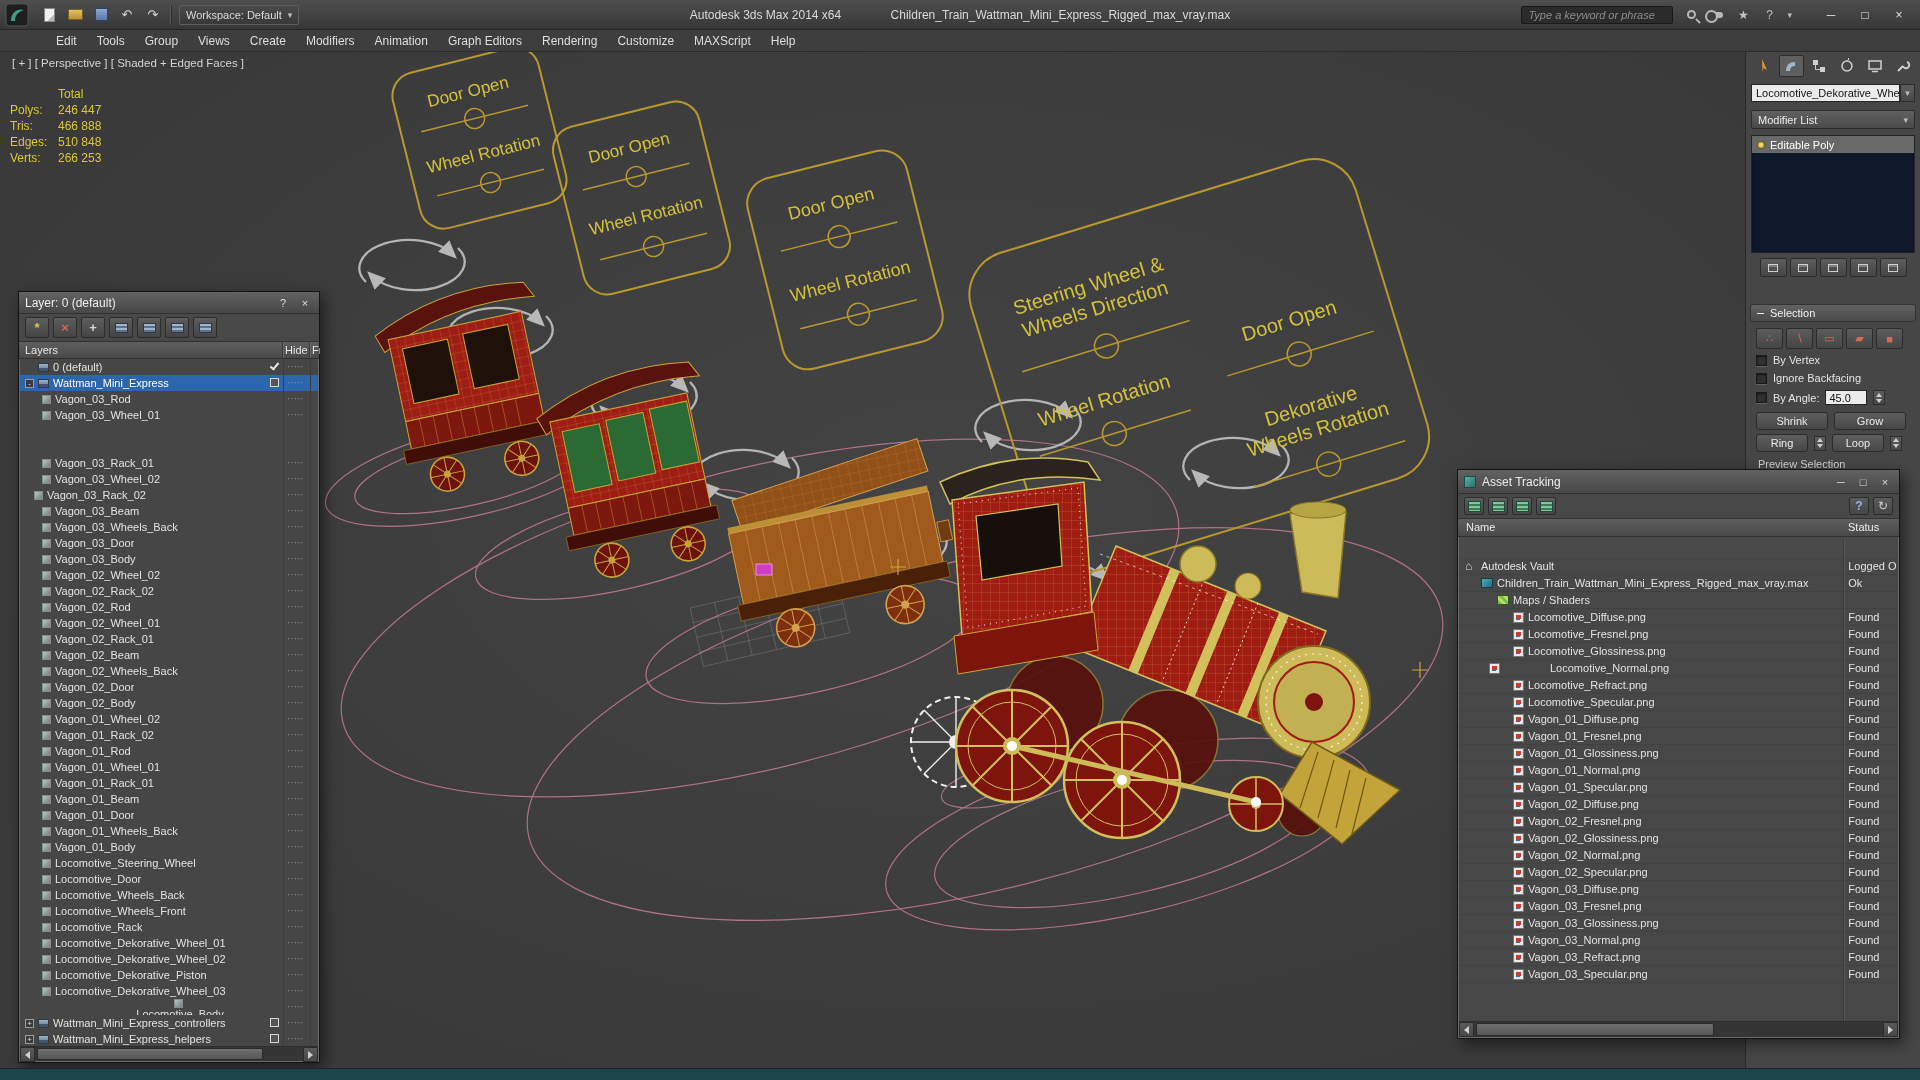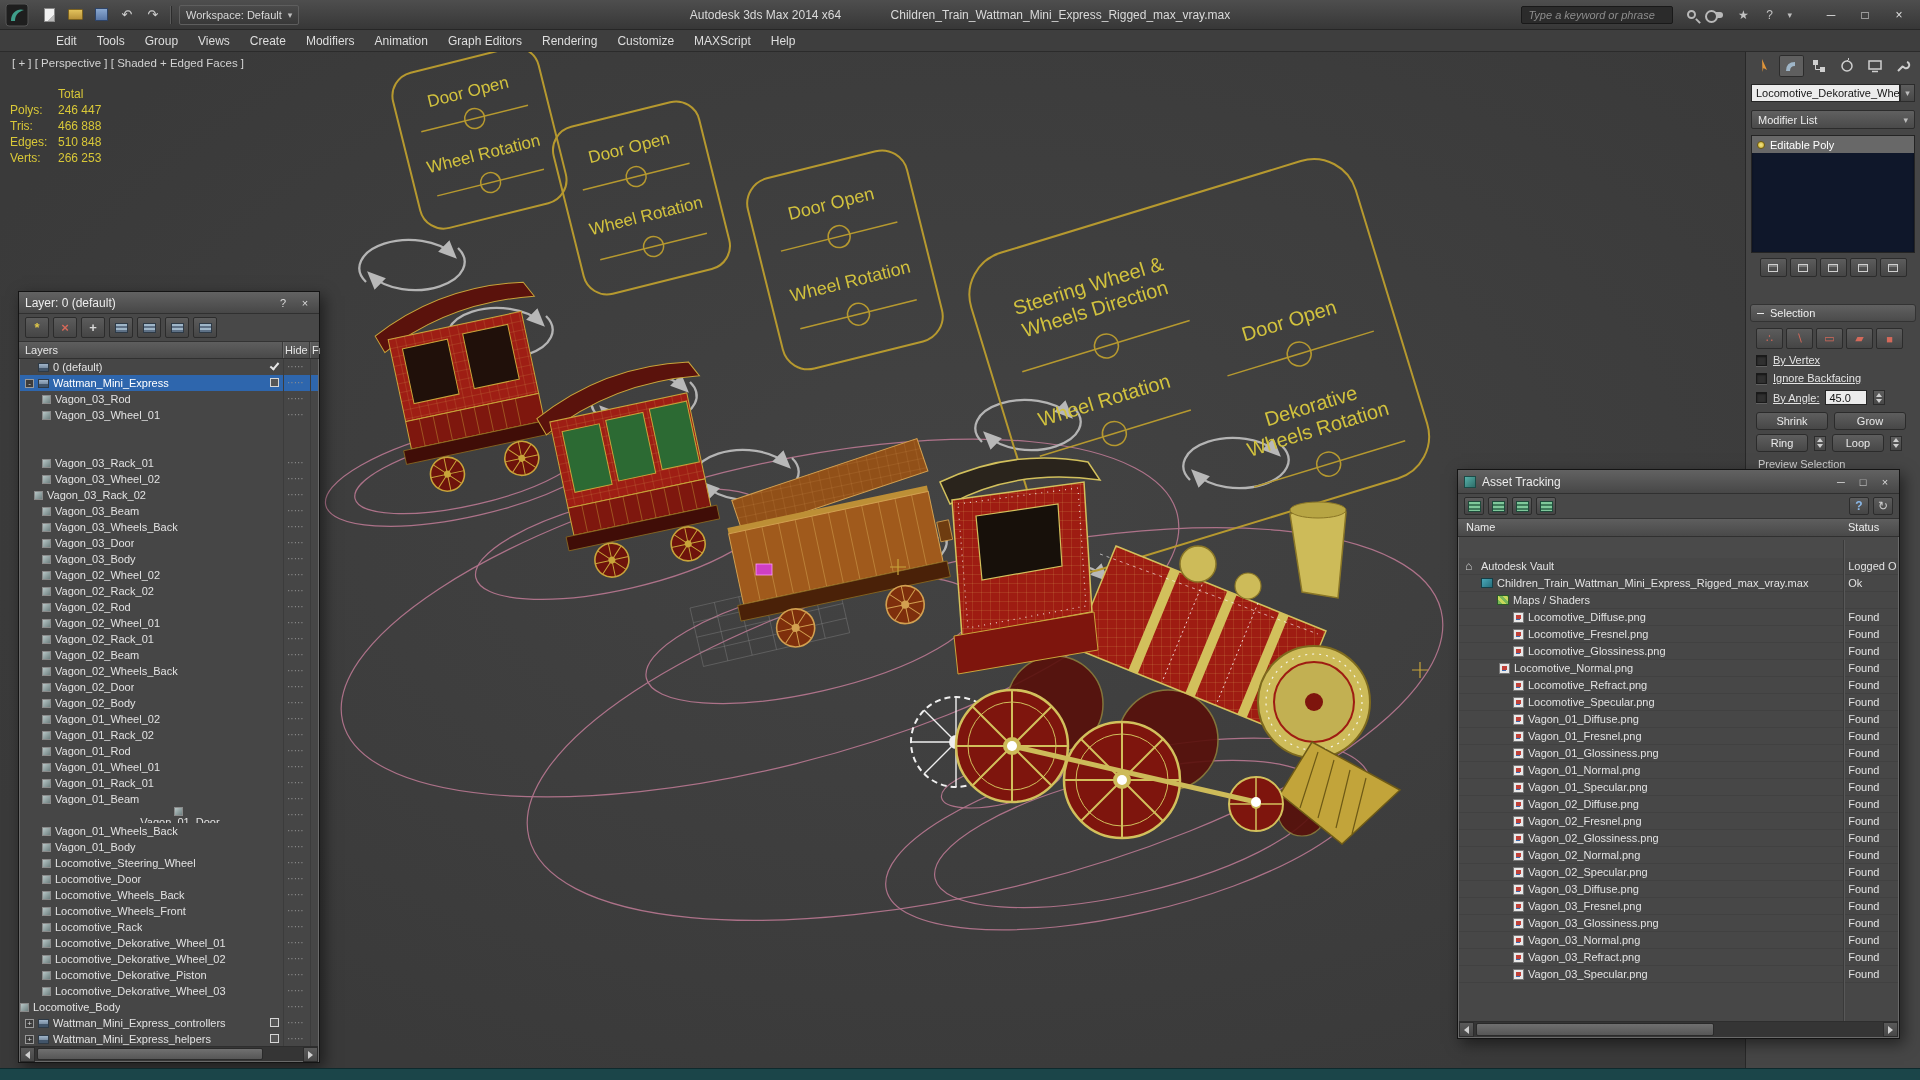--- a/index.html
+++ b/index.html
@@ -121,21 +121,21 @@
 .stack{position:absolute;top:83px;left:5px;width:164px;height:118px;background:#0f172a;border:1px solid #242424;box-shadow:inset 0 1px 2px rgba(0,0,0,.5);}
 .stack-item{height:17px;background:#686868;display:flex;align-items:center;gap:5px;padding:0 5px;font-size:11px;color:#fff;}
 .bulb{width:8px;height:8px;border-radius:50%;background:radial-gradient(#f4e88a,#c8a828);border:1px solid #6e5a10;}
 .stackbtns{position:absolute;top:206px;left:5px;width:164px;height:20px;display:flex;gap:3px;justify-content:center;}
 .sbtn{width:27px;height:19px;background:linear-gradient(#5c5c5c,#454545);border:1px solid #2c2c2c;border-radius:2px;display:flex;align-items:center;justify-content:center;}
 .sbtn span{width:10px;height:8px;border:1px solid #cfcfcf;box-shadow:inset 0 2px 0 rgba(255,255,255,.25);}
 .rollout{position:absolute;top:252px;left:4px;width:166px;height:18px;background:linear-gradient(#616161,#4b4b4b);border:1px solid #333;border-radius:3px;display:flex;align-items:center;gap:6px;padding:4px 6px;font-size:11px;color:#f0f0f0;}
 .roll-dash{width:7px;height:1px;background:#e8e8e8;box-shadow:0 -2px 0 0 transparent;}
 .selmodes{position:absolute;top:276px;left:10px;display:flex;gap:3px;}
 .mbtn{width:27px;height:21px;background:linear-gradient(#5c5c5c,#454545);border:1px solid #2c2c2c;border-radius:2px;display:flex;align-items:center;justify-content:center;color:#d4695a;font-size:11px;}
-.chkrow{position:absolute;left:10px;display:flex;align-items:center;gap:6px;font-size:11px;color:#e4e4e4;text-decoration:underline;}
+.chkrow{position:absolute;left:10px;display:flex;align-items:center;gap:6px;font-size:11px;color:#e4e4e4;}
 .cb{width:11px;height:11px;background:#303030;border:1px solid #1a1a1a;box-shadow:inset 0 1px 2px rgba(0,0,0,.6),0 1px 0 rgba(255,255,255,.15);}
 .numfield{width:42px;height:15px;background:#ececec;border:1px solid #262626;color:#141414;font-size:11px;display:flex;align-items:center;padding:0 3px;}
 .spin{width:12px;height:15px;background:linear-gradient(#5e5e5e,#474747);border:1px solid #2c2c2c;display:flex;flex-direction:column;align-items:center;justify-content:center;gap:2px;}
 .sp-u{width:0;height:0;border-left:3px solid transparent;border-right:3px solid transparent;border-bottom:4px solid #cfcfcf;}
 .sp-d{width:0;height:0;border-left:3px solid transparent;border-right:3px solid transparent;border-top:4px solid #cfcfcf;}
 .btn{background:linear-gradient(#5e5e5e,#474747);border:1px solid #2b2b2b;border-radius:3px;color:#eaeaea;font-size:11px;height:18px;display:flex;align-items:center;justify-content:center;}
 .row2{position:absolute;left:10px;display:flex;gap:6px;align-items:center;justify-content:flex-end;}
 .preview-label{position:absolute;top:406px;left:12px;font-size:11px;color:#cfcfcf;}
 
 
@@ -693,69 +693,69 @@
         <span class="lrow-label">Vagon_01_Wheel_01</span>
       </div>
       <div class="lrow" style="padding-left: 22px;">
         <span class="ic-obj"></span>
         <span class="lrow-label">Vagon_01_Rack_01</span>
       </div>
       <div class="lrow" style="padding-left: 22px;">
         <span class="ic-obj"></span>
         <span class="lrow-label">Vagon_01_Beam</span>
       </div>
+      <div class="lrow" style="padding-left: 22px;">
+        <span class="ic-obj"></span>
+        <span class="lrow-label">Vagon_01_Door</span>
+      </div>
+      <div class="lrow" style="padding-left: 22px;">
+        <span class="ic-obj"></span>
+        <span class="lrow-label">Vagon_01_Wheels_Back</span>
+      </div>
+      <div class="lrow" style="padding-left: 22px;">
+        <span class="ic-obj"></span>
+        <span class="lrow-label">Vagon_01_Body</span>
+      </div>
+      <div class="lrow" style="padding-left: 22px;">
+        <span class="ic-obj"></span>
+        <span class="lrow-label">Locomotive_Steering_Wheel</span>
+      </div>
+      <div class="lrow" style="padding-left: 22px;">
+        <span class="ic-obj"></span>
+        <span class="lrow-label">Locomotive_Door</span>
+      </div>
+      <div class="lrow" style="padding-left: 22px;">
+        <span class="ic-obj"></span>
+        <span class="lrow-label">Locomotive_Wheels_Back</span>
+      </div>
+      <div class="lrow" style="padding-left: 22px;">
+        <span class="ic-obj"></span>
+        <span class="lrow-label">Locomotive_Wheels_Front</span>
+      </div>
+      <div class="lrow" style="padding-left: 22px;">
+        <span class="ic-obj"></span>
+        <span class="lrow-label">Locomotive_Rack</span>
+      </div>
+      <div class="lrow" style="padding-left: 22px;">
+        <span class="ic-obj"></span>
+        <span class="lrow-label">Locomotive_Dekorative_Wheel_01</span>
+      </div>
+      <div class="lrow" style="padding-left: 22px; align-items: center;">
+        <span class="ic-obj"></span>
+        <span class="lrow-label">Locomotive_Dekorative_Wheel_02</span>
+      </div>
+      <div class="lrow" style="padding-left: 22px;">
+        <span class="ic-obj"></span>
+        <span class="lrow-label">Locomotive_Dekorative_Piston</span>
+      </div>
+      <div class="lrow" style="padding-left: 22px;">
+        <span class="ic-obj"></span>
+        <span class="lrow-label">Locomotive_Dekorative_Wheel_03</span>
+      </div>
       <div class="lrow" style="padding-left: 22px; flex-direction: column;">
-        <span class="ic-obj"></span>
-        <span class="lrow-label">Vagon_01_Door</span>
-      </div>
-      <div class="lrow" style="padding-left: 22px;">
-        <span class="ic-obj"></span>
-        <span class="lrow-label">Vagon_01_Wheels_Back</span>
-      </div>
-      <div class="lrow" style="padding-left: 22px;">
-        <span class="ic-obj"></span>
-        <span class="lrow-label">Vagon_01_Body</span>
-      </div>
-      <div class="lrow" style="padding-left: 22px;">
-        <span class="ic-obj"></span>
-        <span class="lrow-label">Locomotive_Steering_Wheel</span>
-      </div>
-      <div class="lrow" style="padding-left: 22px;">
-        <span class="ic-obj"></span>
-        <span class="lrow-label">Locomotive_Door</span>
-      </div>
-      <div class="lrow" style="padding-left: 22px;">
-        <span class="ic-obj"></span>
-        <span class="lrow-label">Locomotive_Wheels_Back</span>
-      </div>
-      <div class="lrow" style="padding-left: 22px;">
-        <span class="ic-obj"></span>
-        <span class="lrow-label">Locomotive_Wheels_Front</span>
-      </div>
-      <div class="lrow" style="padding-left: 22px;">
-        <span class="ic-obj"></span>
-        <span class="lrow-label">Locomotive_Rack</span>
-      </div>
-      <div class="lrow" style="padding-left: 22px;">
-        <span class="ic-obj"></span>
-        <span class="lrow-label">Locomotive_Dekorative_Wheel_01</span>
-      </div>
-      <div class="lrow" style="padding-left: 22px; align-items: center;">
-        <span class="ic-obj"></span>
-        <span class="lrow-label">Locomotive_Dekorative_Wheel_02</span>
-      </div>
-      <div class="lrow" style="padding-left: 22px;">
-        <span class="ic-obj"></span>
-        <span class="lrow-label">Locomotive_Dekorative_Piston</span>
-      </div>
-      <div class="lrow" style="padding-left: 22px;">
-        <span class="ic-obj"></span>
-        <span class="lrow-label">Locomotive_Dekorative_Wheel_03</span>
-      </div>
-      <div class="lrow" style="">
         <span class="ic-obj"></span>
         <span class="lrow-label">Locomotive_Body</span>
       </div>
       <div class="lrow" style="padding-left: 5px;">
         <span class="expander">+</span>
         <span class="ic-layer"></span>
         <span class="lrow-label">Wattman_Mini_Express_controllers</span>
         <span class="minibox"></span>
       </div>
       <div class="lrow" style="padding-left: 5px;">
@@ -845,21 +845,21 @@
         <div class="a-status">Found</div>
       </div>
       <div class="arow">
         <div class="a-name" style="padding-left: 54px;">
           <span class="aic aic-png"></span>
           <span class="a-label">Locomotive_Glossiness.png</span>
         </div>
         <div class="a-status">Found</div>
       </div>
       <div class="arow">
-        <div class="a-name" style="padding-left: 40px;">
+        <div class="a-name" style="padding-left: 30px; gap: 46px;">
           <span class="aic aic-png"></span>
           <span class="a-label">Locomotive_Normal.png</span>
         </div>
         <div class="a-status">Found</div>
       </div>
       <div class="arow">
         <div class="a-name" style="padding-left: 54px;">
           <span class="aic aic-png"></span>
           <span class="a-label">Locomotive_Refract.png</span>
         </div>

